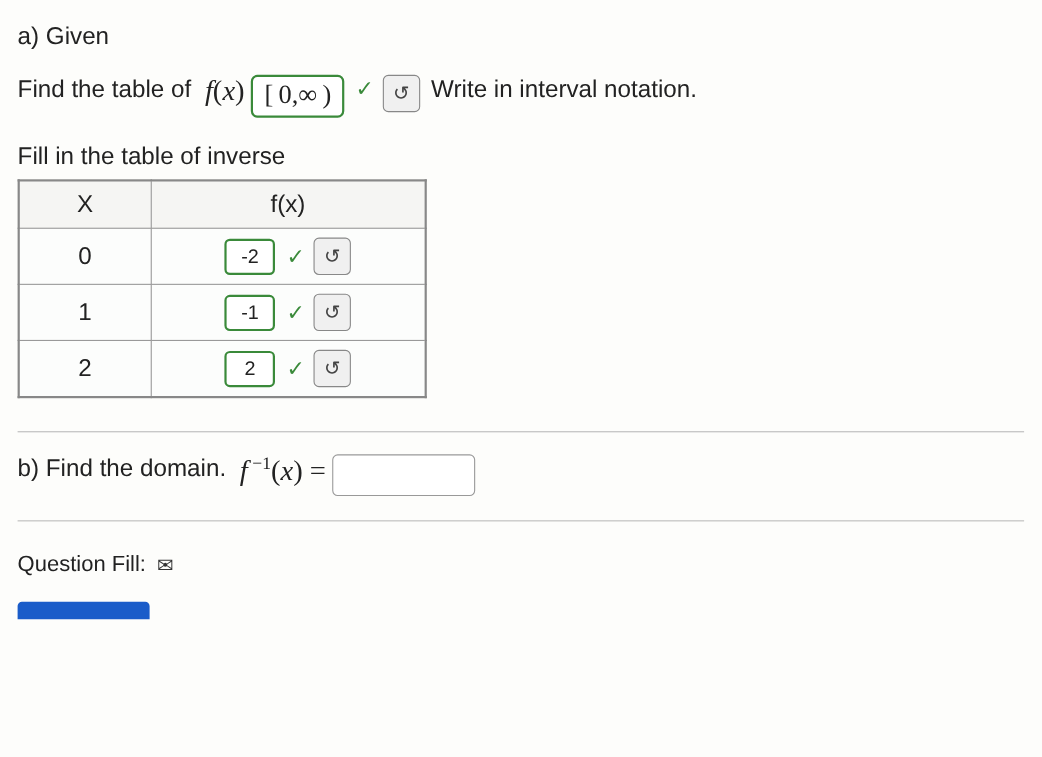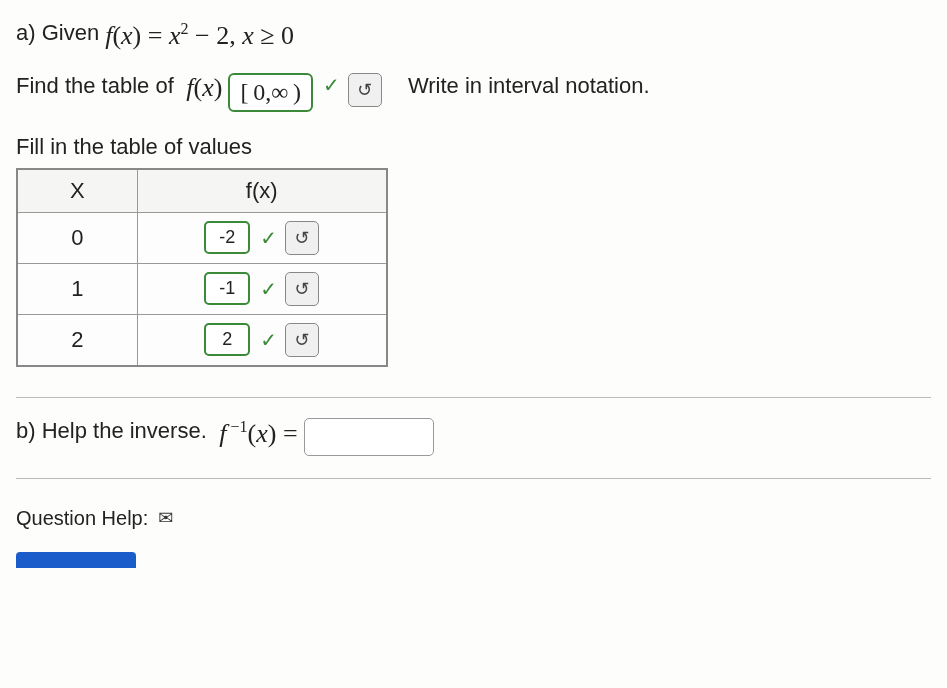--- a/index.html
+++ b/index.html
@@ -112,41 +112,38 @@
     height: 16px;
     background: #1a5cc9;
     border-radius: 4px 4px 0 0;
   }
 </style>
 </head>
 <body>
 
 <div class="line">
   <span>a) Given</span>
-  <span class="math">
-    <span class="fn">f</span>(<span class="var">x</span>)&nbsp;=&nbsp;<span class="var">x</span><span class="sup">2</span>&nbsp;−&nbsp;2,&nbsp;<span class="var">x</span>&nbsp;≥&nbsp;0
-  </span>
 </div>
 
 <div class="line">
   <span>Find the table of</span>
   <span class="math">
     &nbsp;<span class="fn">f</span>(<span class="var">x</span>)
   </span>
   <span class="answer-box">
     <span>[ 0,<span class="infty">∞</span> )</span>
   </span>
   <span class="check">✓</span>
   <span class="retry-btn">
     <span>↺</span>
   </span>
-  <span style="margin-left:20px;">Write in interval notation.</span>
-</div>
-
-<div class="line" style="margin-bottom:6px;">Fill in the table of values</div>
+  <span style="margin-left:4px;">Write in interval notation.</span>
+</div>
+
+<div class="line" style="margin-bottom:6px;">Fill in the table of inverse</div>
 
 <div class="table-wrap">
   <table>
     <thead>
       <tr>
         <th class="col-x">X</th>
         <th class="col-fx">f(x)</th>
       </tr>
     </thead>
     <tbody>
@@ -186,29 +183,29 @@
           </span>
         </td>
       </tr>
     </tbody>
   </table>
 </div>
 
 <hr class="sep">
 
 <div class="line">
-  <span>b) Help the inverse.</span>
+  <span>b) Find the domain.</span>
   <span class="math">
     &nbsp;<span class="fn">f</span><span style="font-size:16px;vertical-align:super;">&nbsp;−1</span>(<span class="var">x</span>)&nbsp;=
   </span>
   <span class="empty-input"></span>
 </div>
 
 <hr class="sep">
 
 <div class="help-line">
-  <span>Question Help:</span>
+  <span>Question Fill:</span>
   <span class="msg-link">
     <span class="envelope">✉</span>
   </span>
 </div>
 
 <div class="btn-frag"></div>
 
 </body></html>

